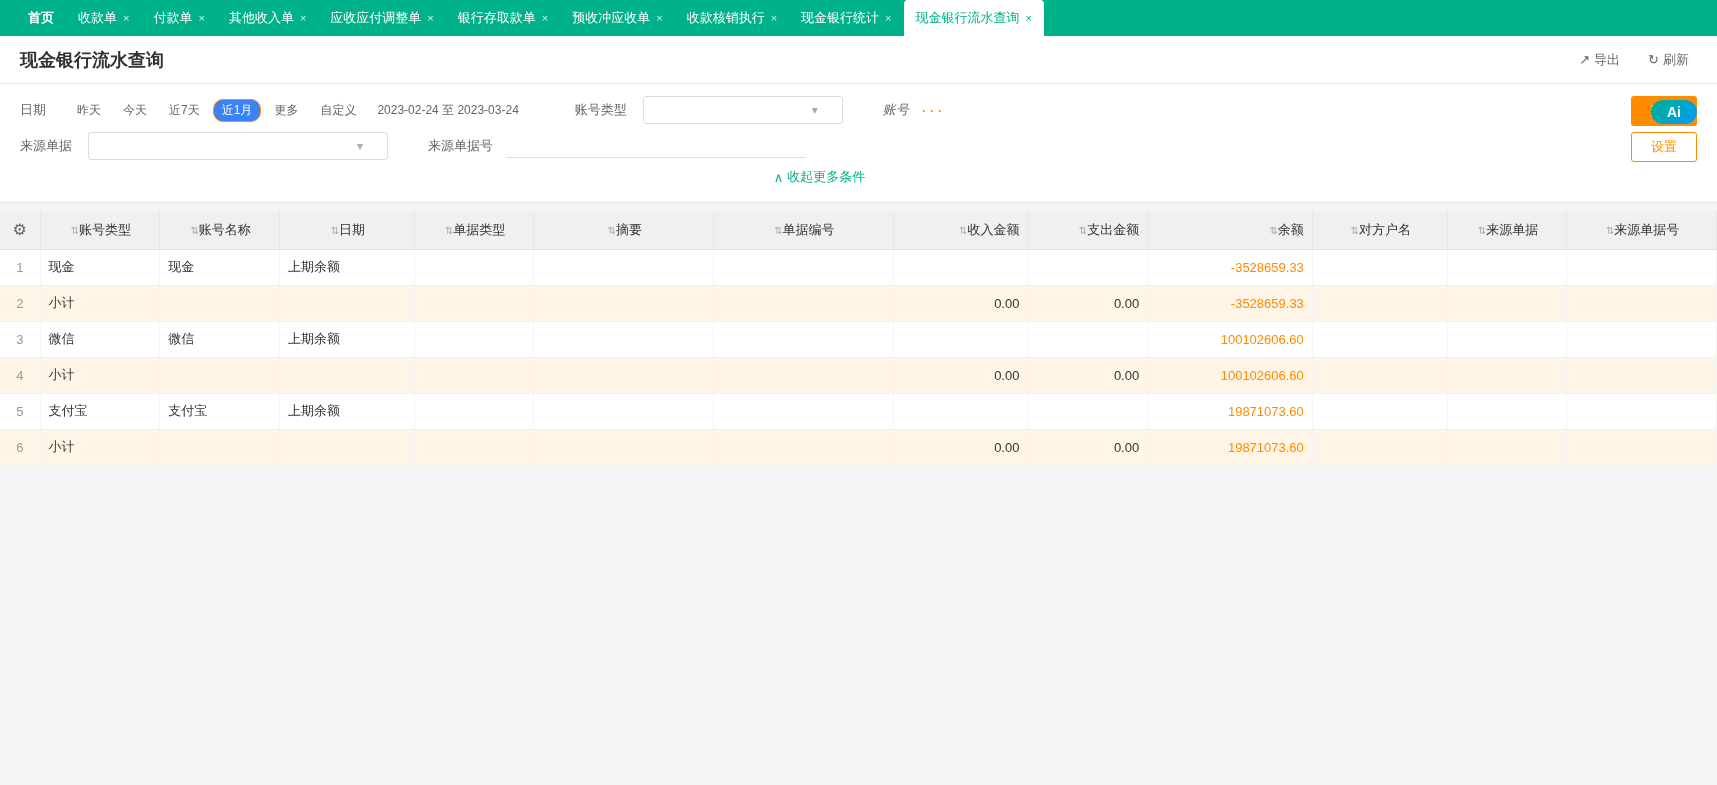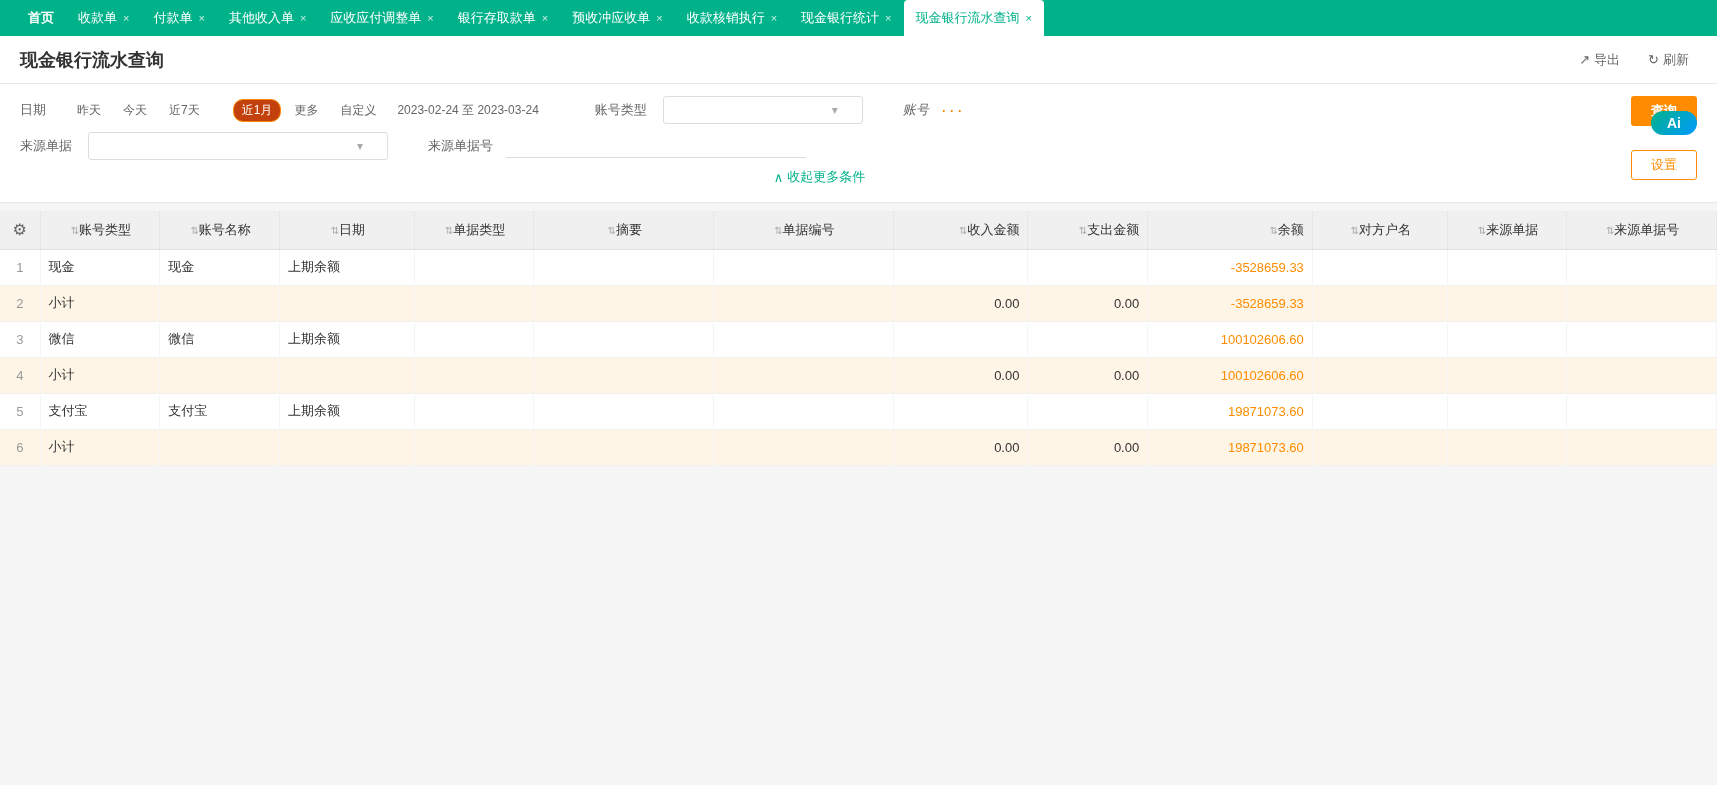--- a/index.html
+++ b/index.html
@@ -101,25 +101,24 @@
     }
     .date-btn {
       padding: 2px 8px;
       border: 1px solid transparent;
       border-radius: 3px;
       cursor: pointer;
       color: #666;
       font-size: 12px;
     }
     .date-btn.active {
-      background: #c2410c;
+      background: #3b82f6;
       color: #fff;
       border-color: #ff8c00;
       border-radius: 10px;
-      margin-left: 20px;
     }
     .date-range {
       color: #666;
       font-size: 12px;
       margin-left: 4px;
     }
     .filter-select {
       border: 1px solid #ddd;
       border-radius: 3px;
       padding: 4px 24px 4px 8px;
@@ -169,21 +168,21 @@
       color: #ff8c00;
       border: 1px solid #ff8c00;
       border-radius: 3px;
       padding: 5px 16px;
       cursor: pointer;
       font-size: 13px;
     }
     .action-btns {
       display: flex;
       flex-direction: column;
-      gap: 24px;
+      gap: 6px;
       margin-left: 12px;
     }
 
     
     .table-container {
       background: #fff;
       margin-top: 8px;
       overflow-x: auto;
     }
     table {
@@ -312,21 +311,21 @@
       <span>↗</span>
       <span>导出</span>
     </div>
     <div class="header-btn">
       <span>↻</span>
       <span>刷新</span>
     </div>
   </div>
 </div>
 
-<div class="ai-btn" style="position:fixed; right:20px; top:111px; z-index:100;">Ai</div>
+<div class="ai-btn" style="position:fixed; right:20px; top:100px; z-index:100;">Ai</div>
 
 <div class="filter-area">
   <div class="filter-section-top">
     <div class="filter-main">
 
       <div class="filter-row">
         <span class="filter-label">日期</span>
         <div class="date-options">
           <span class="date-btn">昨天</span>
           <span class="date-btn">今天</span>

